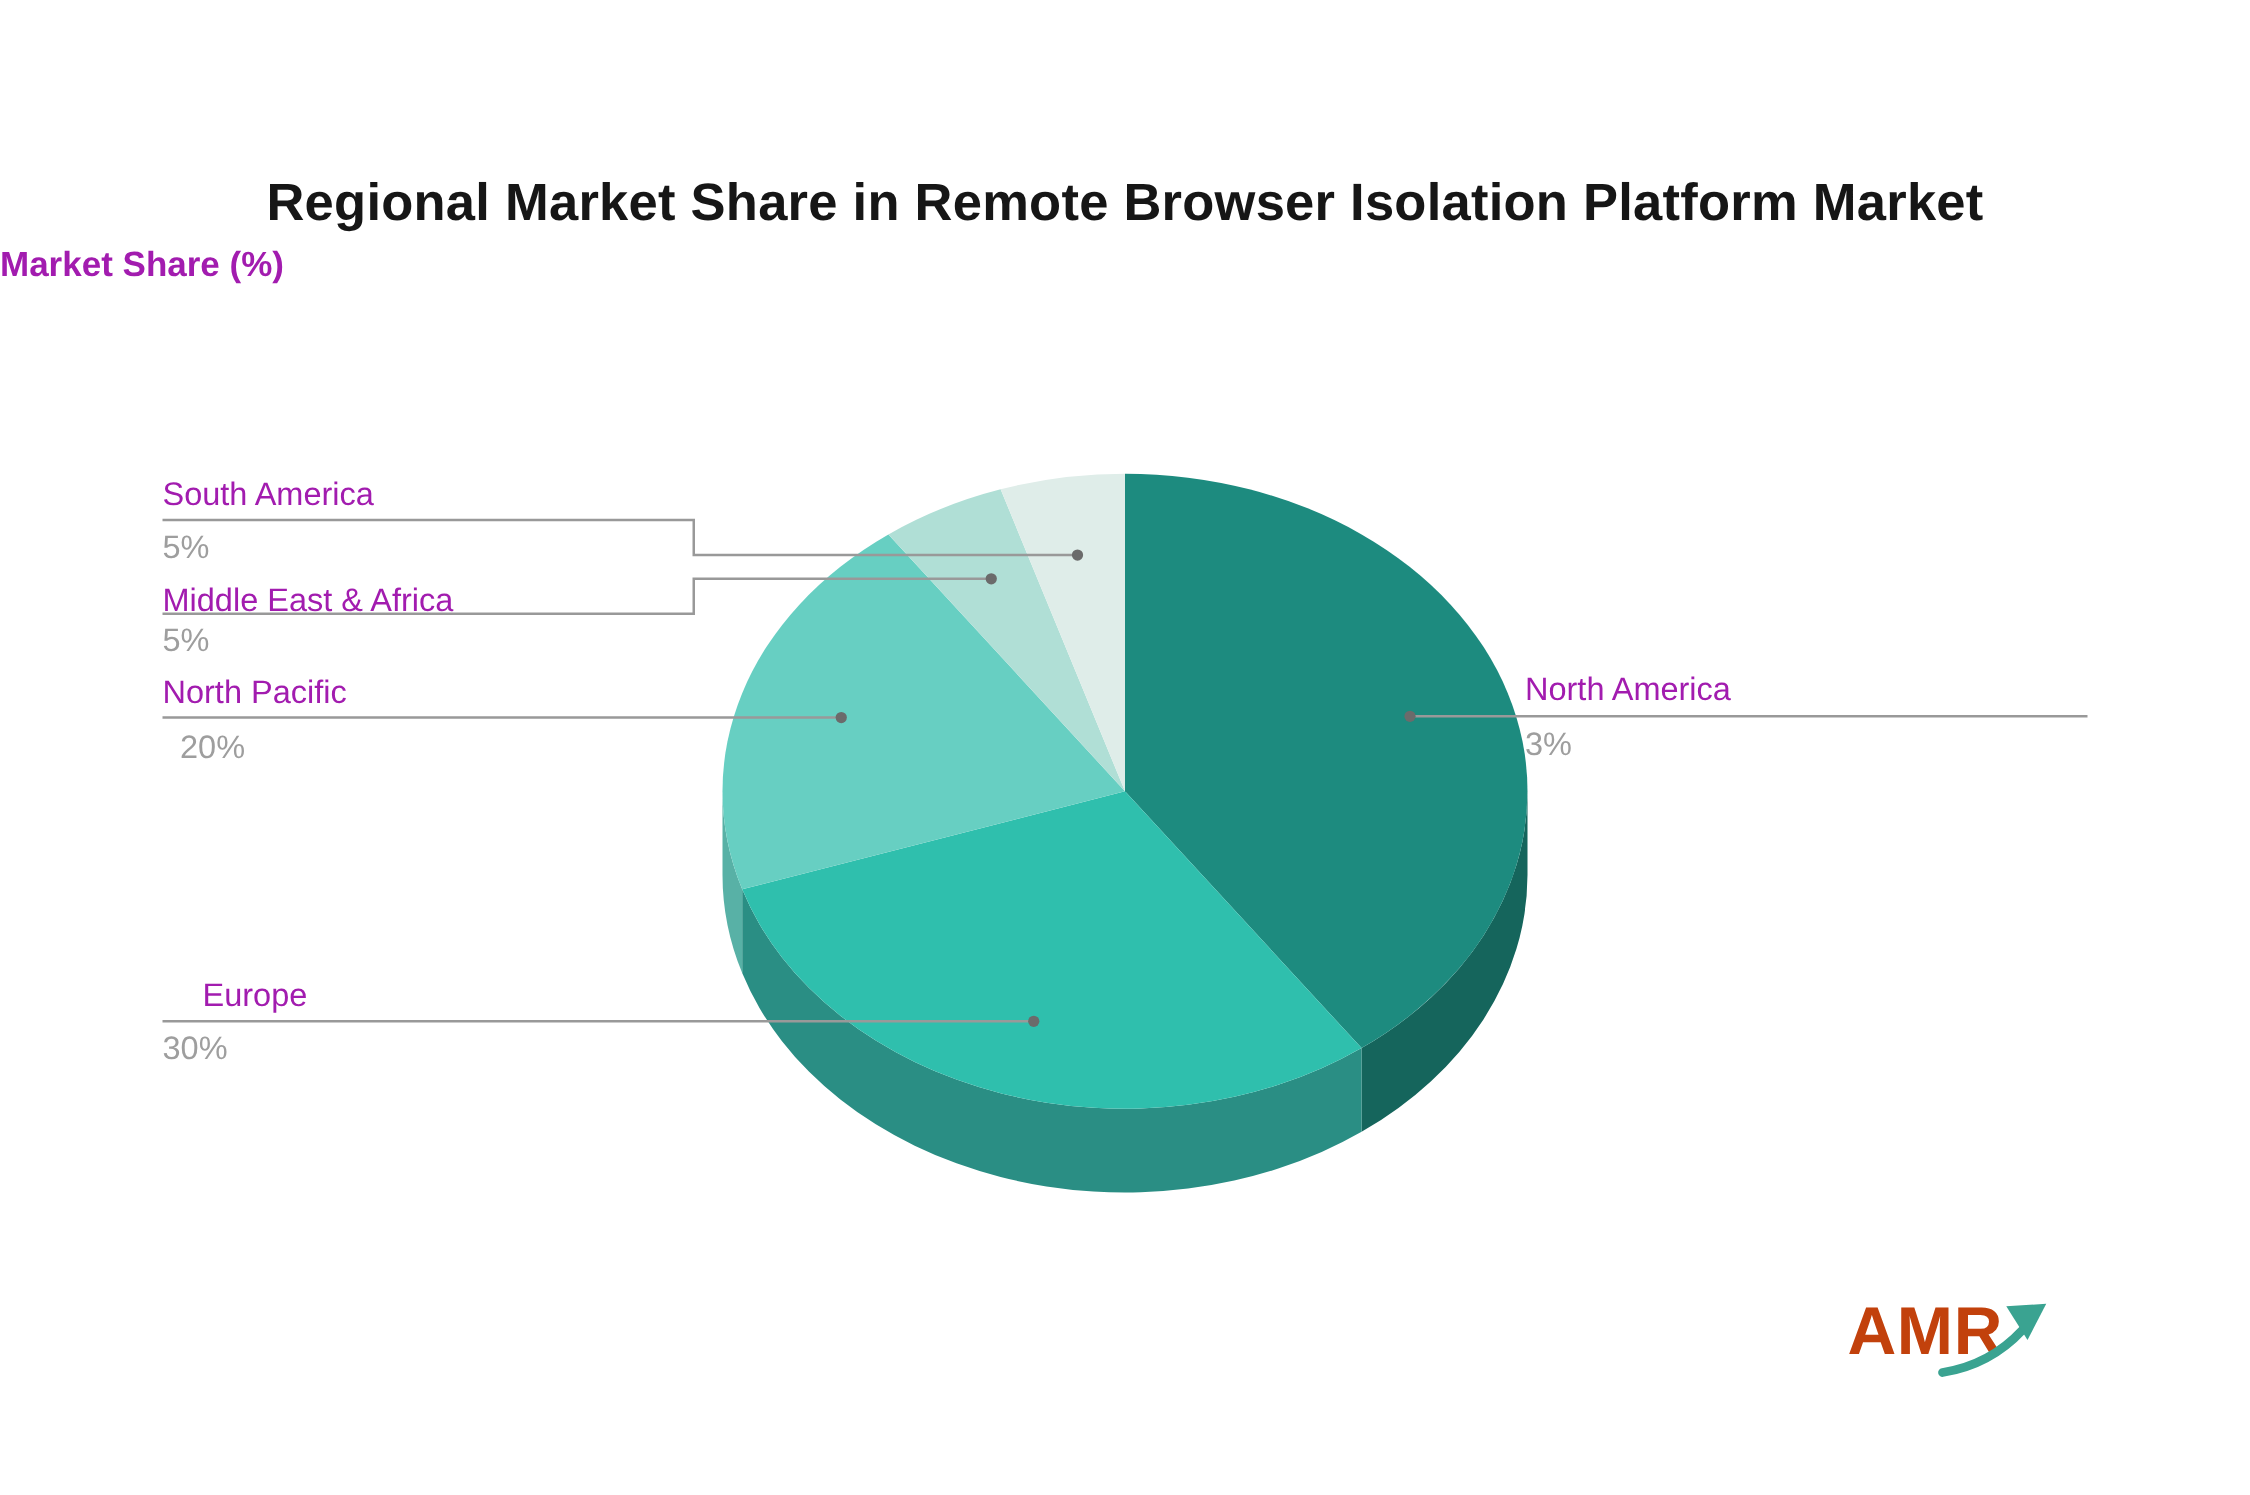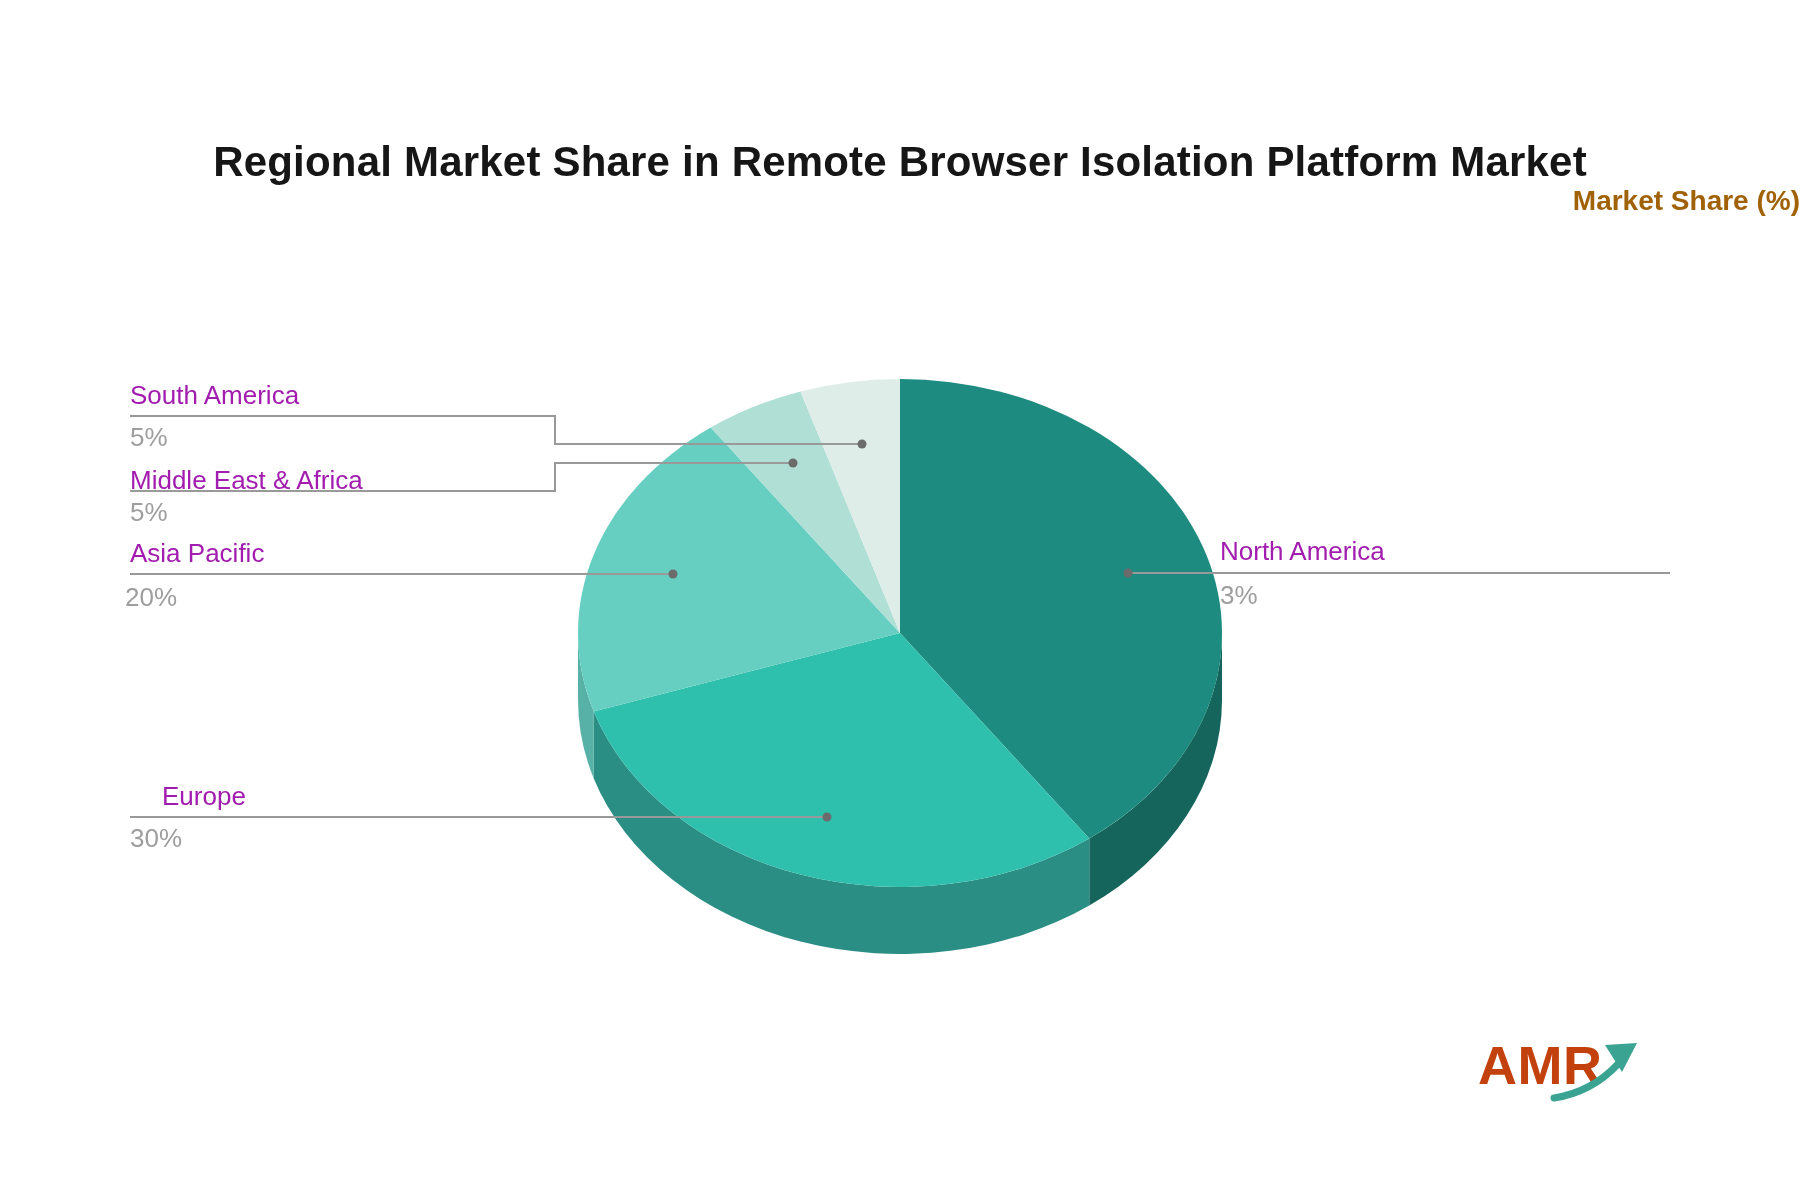--- a/index.html
+++ b/index.html
@@ -5,22 +5,22 @@
   html,body{margin:0;padding:0;background:#ffffff;}
   .canvas{
     position:relative;width:1800px;height:1196px;background:#ffffff;overflow:hidden;
     font-family:"Liberation Sans","DejaVu Sans",sans-serif;
   }
   .chart-title{
     position:absolute;top:138px;left:0;width:100%;text-align:center;
     font-size:42px;font-weight:700;color:#161616;letter-spacing:.2px;
   }
   .chart-subtitle{
-    position:absolute;top:185px;left:0;width:100%;text-align:right;
-    font-size:28px;font-weight:700;color:#a16207;
+    position:absolute;top:196px;left:0;width:100%;text-align:left;
+    font-size:28px;font-weight:700;color:#a21caf;
   }
   .pie-svg{position:absolute;top:0;left:0;}
   .callout-label{
     position:absolute;font-size:26px;color:#a21caf;line-height:1.05;white-space:nowrap;
   }
   .callout-value{
     position:absolute;font-size:26px;color:#9e9e9e;line-height:1.05;white-space:nowrap;
   }
   .align-right{}
   .logo{position:absolute;left:1478px;top:1038px;width:220px;height:90px;}
@@ -64,22 +64,22 @@
         <circle cx="862" cy="444" r="4.5" fill="#6b6b6b"></circle>
       </g>
   </svg>
 
   <div class="callout-label" style="left:130px;top:382px;">South America</div>
   <div class="callout-value" style="left:130px;top:424px;">5%</div>
 
   <div class="callout-label" style="left:130px;top:467px;">Middle East &amp; Africa</div>
   <div class="callout-value" style="left:130px;top:499px;">5%</div>
 
-  <div class="callout-label" style="left:130px;top:540px;">Asia Pacific</div>
-  <div class="callout-value" style="left:125px;top:584px;">20%</div>
+  <div class="callout-label" style="left:130px;top:540px;">North Pacific</div>
+  <div class="callout-value" style="left:144px;top:584px;">20%</div>
 
   <div class="callout-label" style="left:134px;top:783px;margin-left:28px;">Europe</div>
   <div class="callout-value" style="left:130px;top:825px;">30%</div>
 
   <div class="callout-label align-right" style="left:1220px;top:538px;width:450px;">North America</div>
   <div class="callout-value align-right" style="left:1220px;top:582px;width:450px;">3%</div>
 
   <div class="logo">
     <span class="logo-text">AMR</span>
     <svg class="logo-arrow" width="110" height="70" viewBox="0 0 110 70">

